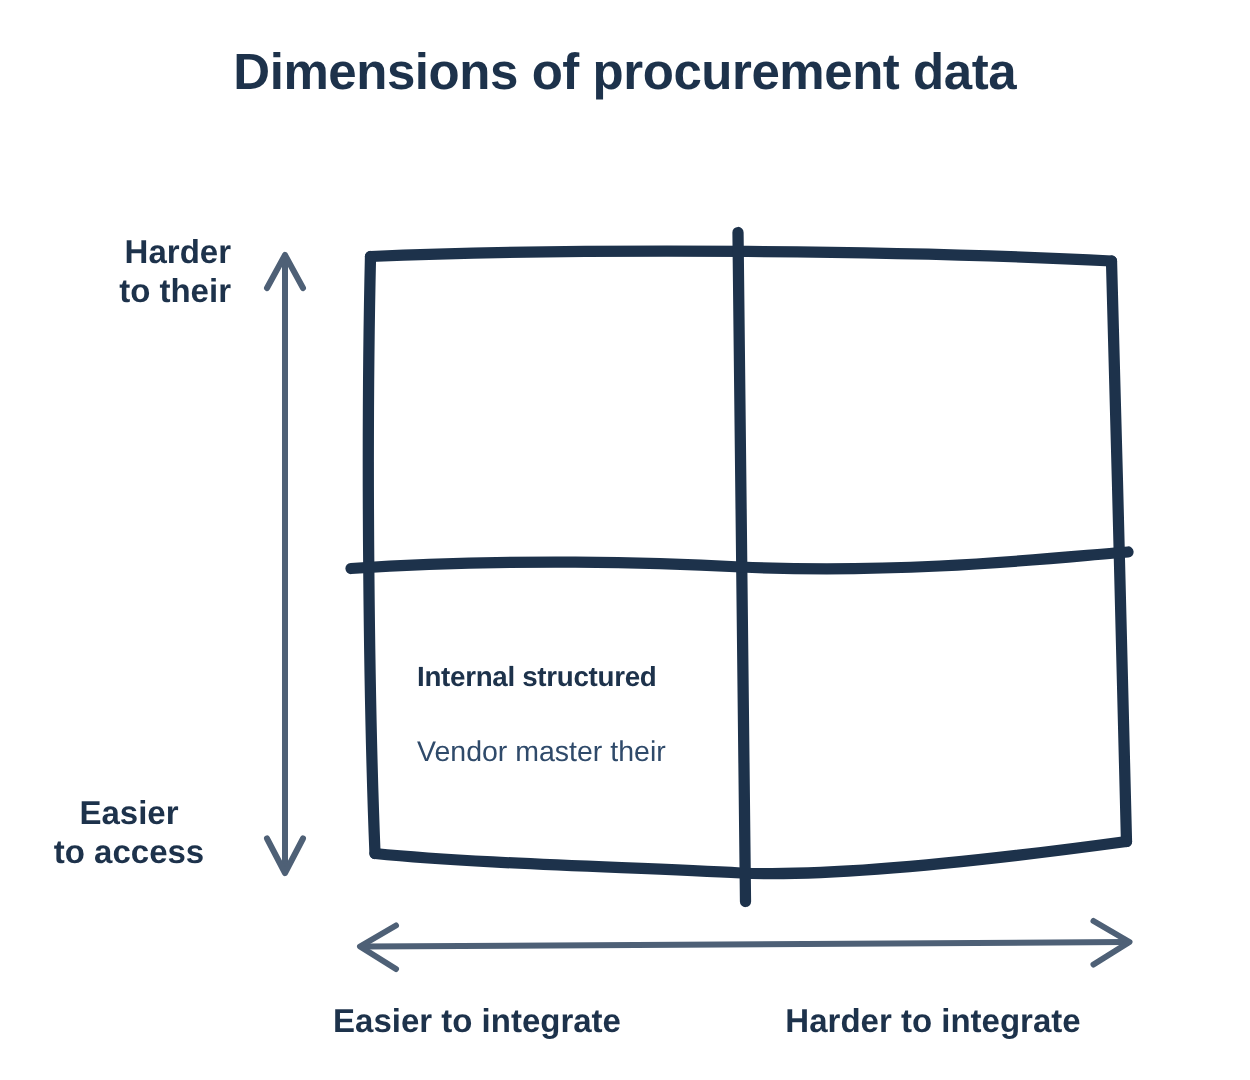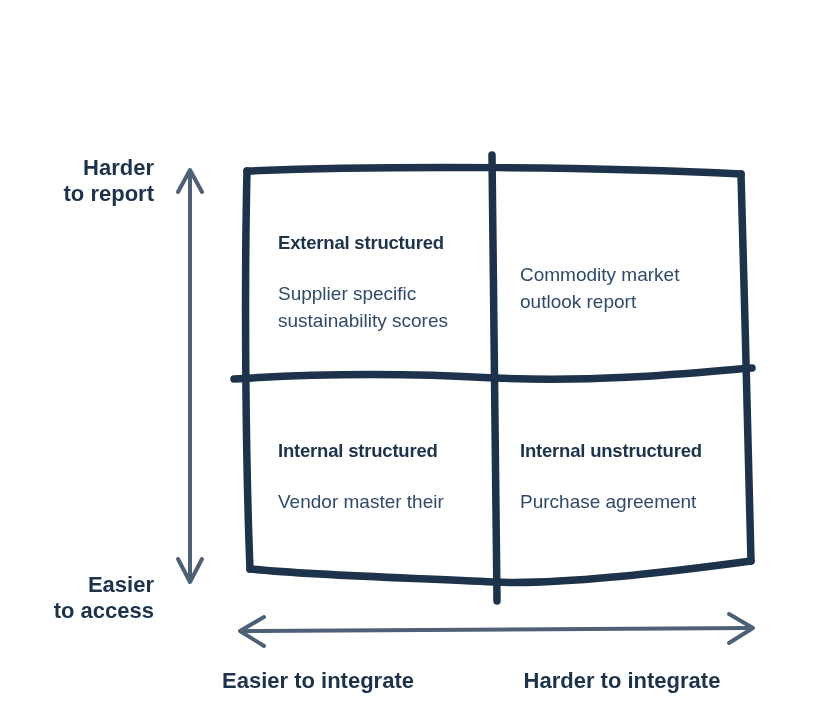--- a/index.html
+++ b/index.html
@@ -24,21 +24,21 @@
   }
   .diagram-svg{position:absolute;inset:0;width:833px;height:720px;}
   .ink-stroke{stroke:var(--ink);fill:none;stroke-width:7.5;stroke-linecap:round;stroke-linejoin:round;}
   .arrow-stroke{stroke:var(--arrow);fill:none;stroke-width:4;stroke-linecap:round;stroke-linejoin:round;}
   .y-axis-label{
     position:absolute;left:18px;width:136px;
     text-align:right;font-size:22px;font-weight:bold;
     color:var(--ink);line-height:1.18;white-space:pre-line;
   }
   .y-top{top:155px;}
-  .y-bottom{top:572px;}
+  .y-bottom{top:529px;text-align:center;}
   .quad{position:absolute;}
   .quad-heading{
     font-size:18.5px;font-weight:bold;color:var(--ink);
     letter-spacing:-0.2px;white-space:nowrap;
   }
   .quad-example{
     margin-top:26px;
     font-size:19px;color:var(--body);
     line-height:27px;white-space:pre-line;
   }
@@ -53,20 +53,21 @@
   }
   .x-left{left:158px;}
   .x-right{left:462px;}
 </style>
 </head>
 <body>
 
 <div class="stage">
 
   <div class="title">
+    <div>Dimensions of procurement data</div>
   </div>
 
   <svg class="diagram-svg" viewBox="0 0 833 720" aria-hidden="true">
 
     <g>
       <path class="arrow-stroke" d="M 190 173 L 190 578"></path>
       <path class="arrow-stroke" d="M 178 192 L 190 170 L 202 192"></path>
       <path class="arrow-stroke" d="M 178 559 L 190 582 L 202 559"></path>
     </g>
 
@@ -80,41 +81,30 @@
       <path class="ink-stroke" d="M 247 171 C 390 165, 610 167, 741 174"></path>
       <path class="ink-stroke" d="M 741 174 C 745 300, 748 470, 751 561"></path>
       <path class="ink-stroke" d="M 751 561 C 670 572, 560 585, 494 582 C 420 578, 320 576, 250 569"></path>
       <path class="ink-stroke" d="M 247 171 C 244 300, 246 470, 250 569"></path>
       <path class="ink-stroke" d="M 492 155 C 494 270, 495 430, 497 601"></path>
       <path class="ink-stroke" d="M 234 379 C 340 372, 440 375, 494 378 C 610 383, 710 371, 752 368"></path>
     </g>
   </svg>
 
   <div class="y-axis-label y-top">Harder
-to report</div>
+to their</div>
   <div class="y-axis-label y-bottom">Easier
 to access</div>
 
-  <div class="quad quad-tl">
-    <div class="quad-heading">External structured</div>
-    <div class="quad-example">Supplier specific
-sustainability scores</div>
-  </div>
 
   <div class="quad quad-tr">
-    <div class="quad-example">Commodity market
-outlook report</div>
   </div>
 
   <div class="quad quad-bl">
     <div class="quad-heading">Internal structured</div>
     <div class="quad-example">Vendor master their</div>
   </div>
 
-  <div class="quad quad-br">
-    <div class="quad-heading">Internal unstructured</div>
-    <div class="quad-example">Purchase agreement</div>
-  </div>
 
   <div class="x-axis-label x-left">Easier to integrate</div>
   <div class="x-axis-label x-right">Harder to integrate</div>
 
 </div>
 
 </body></html>

